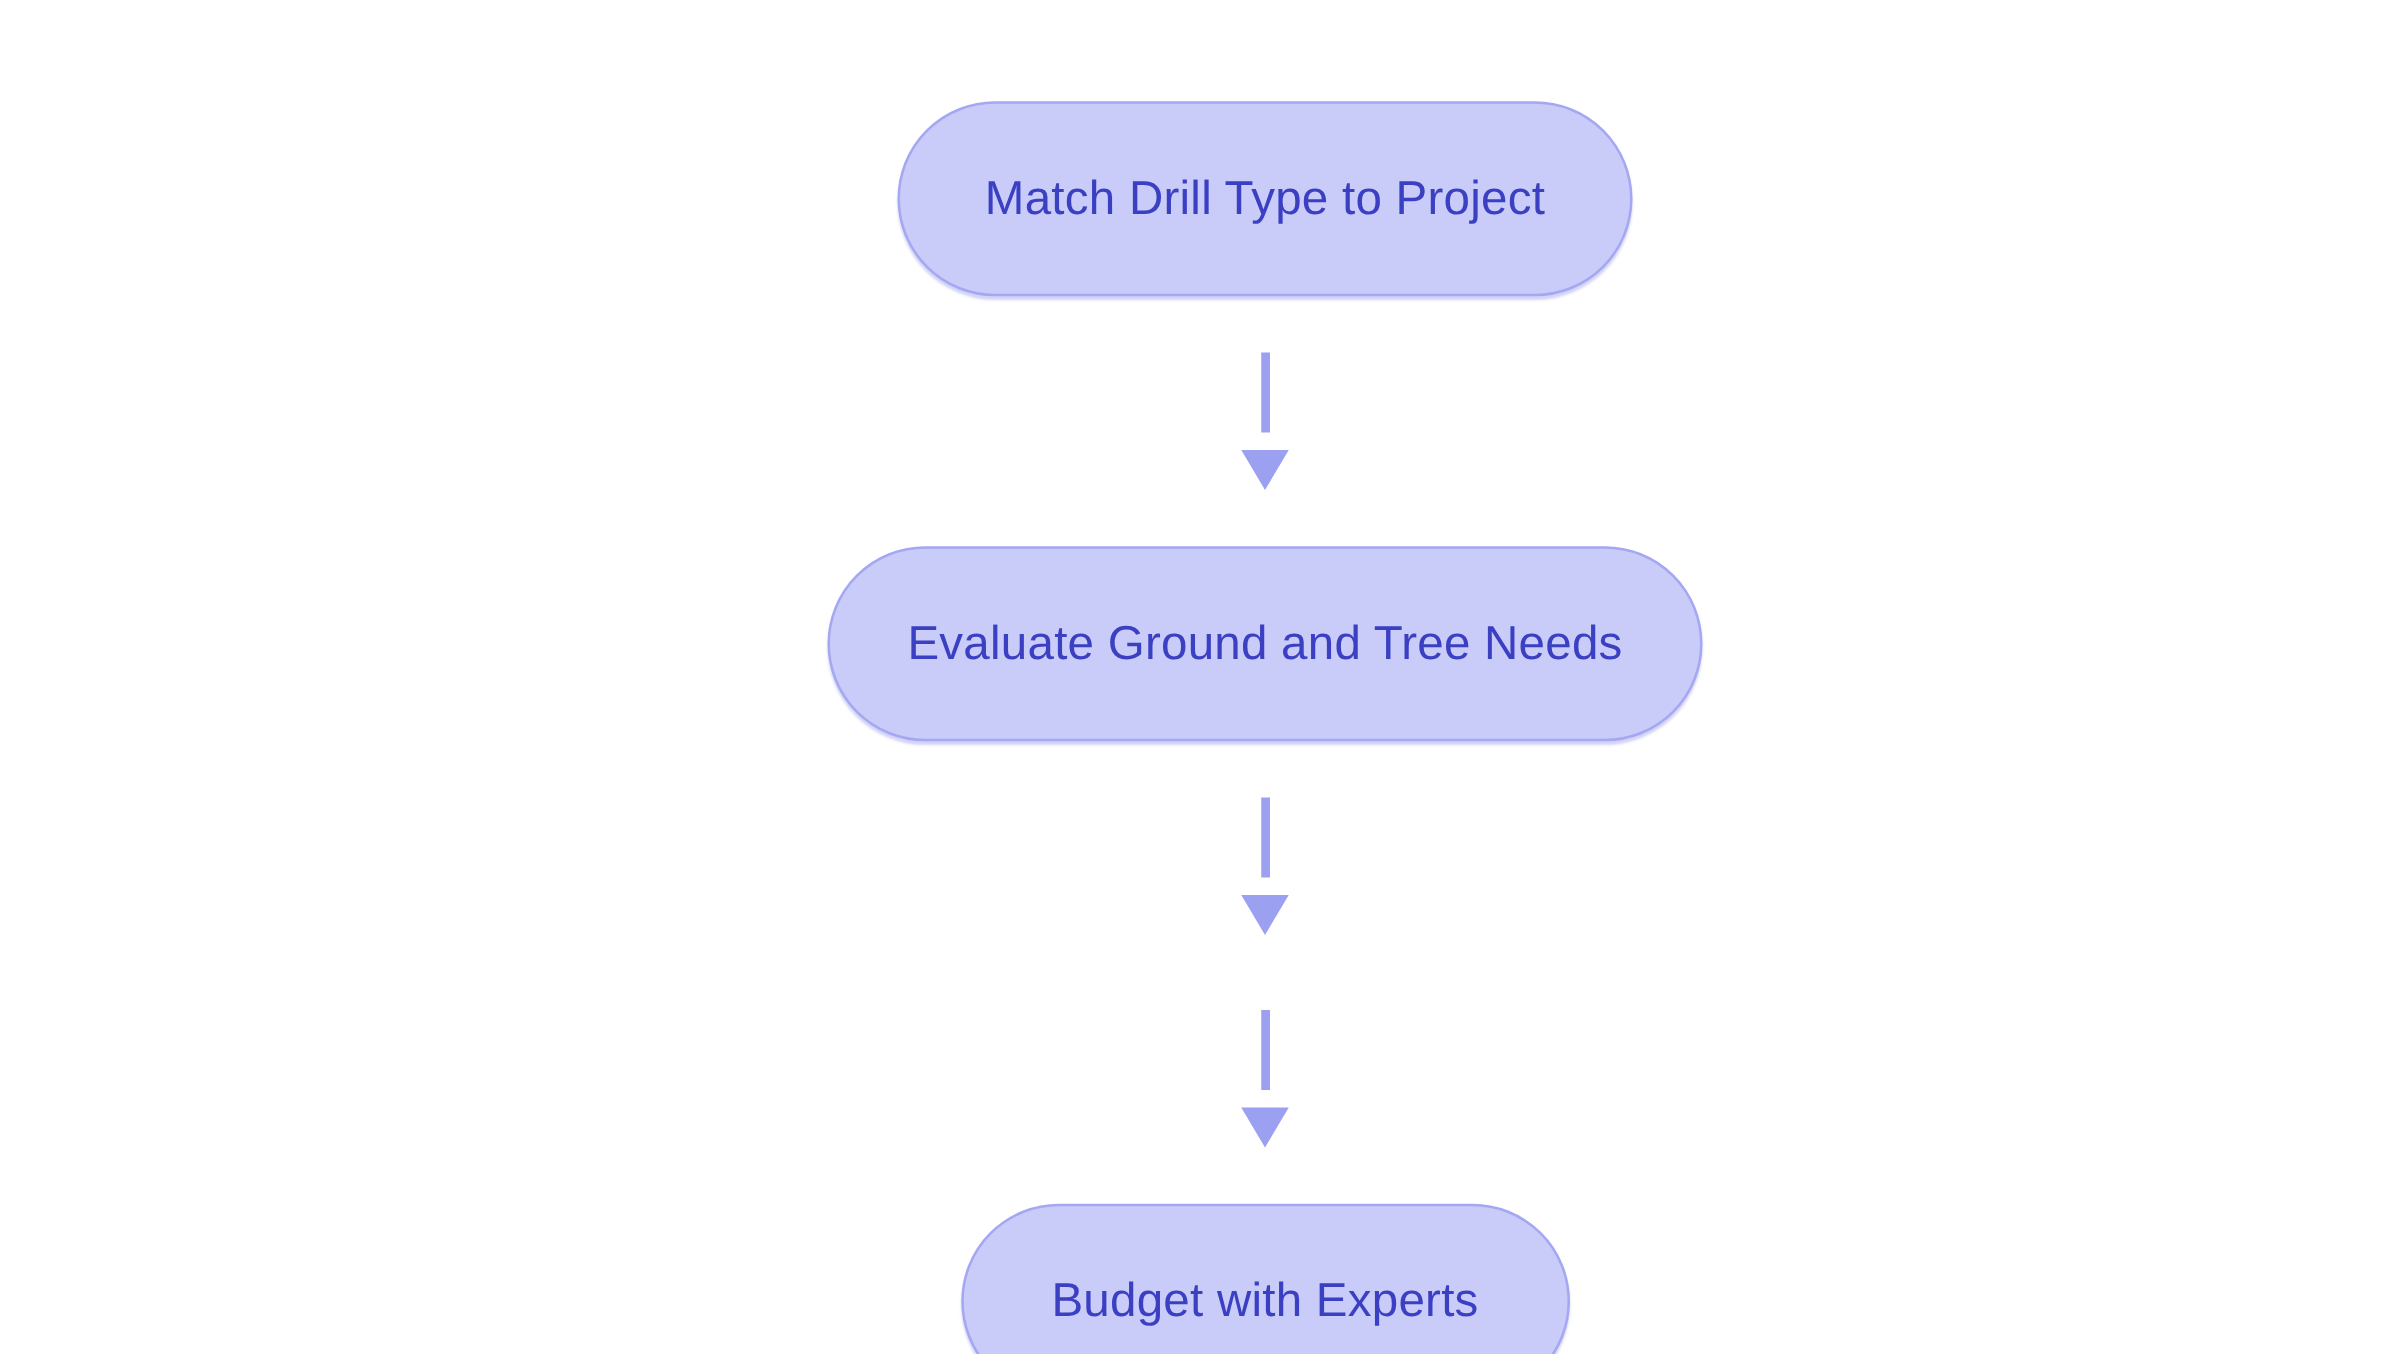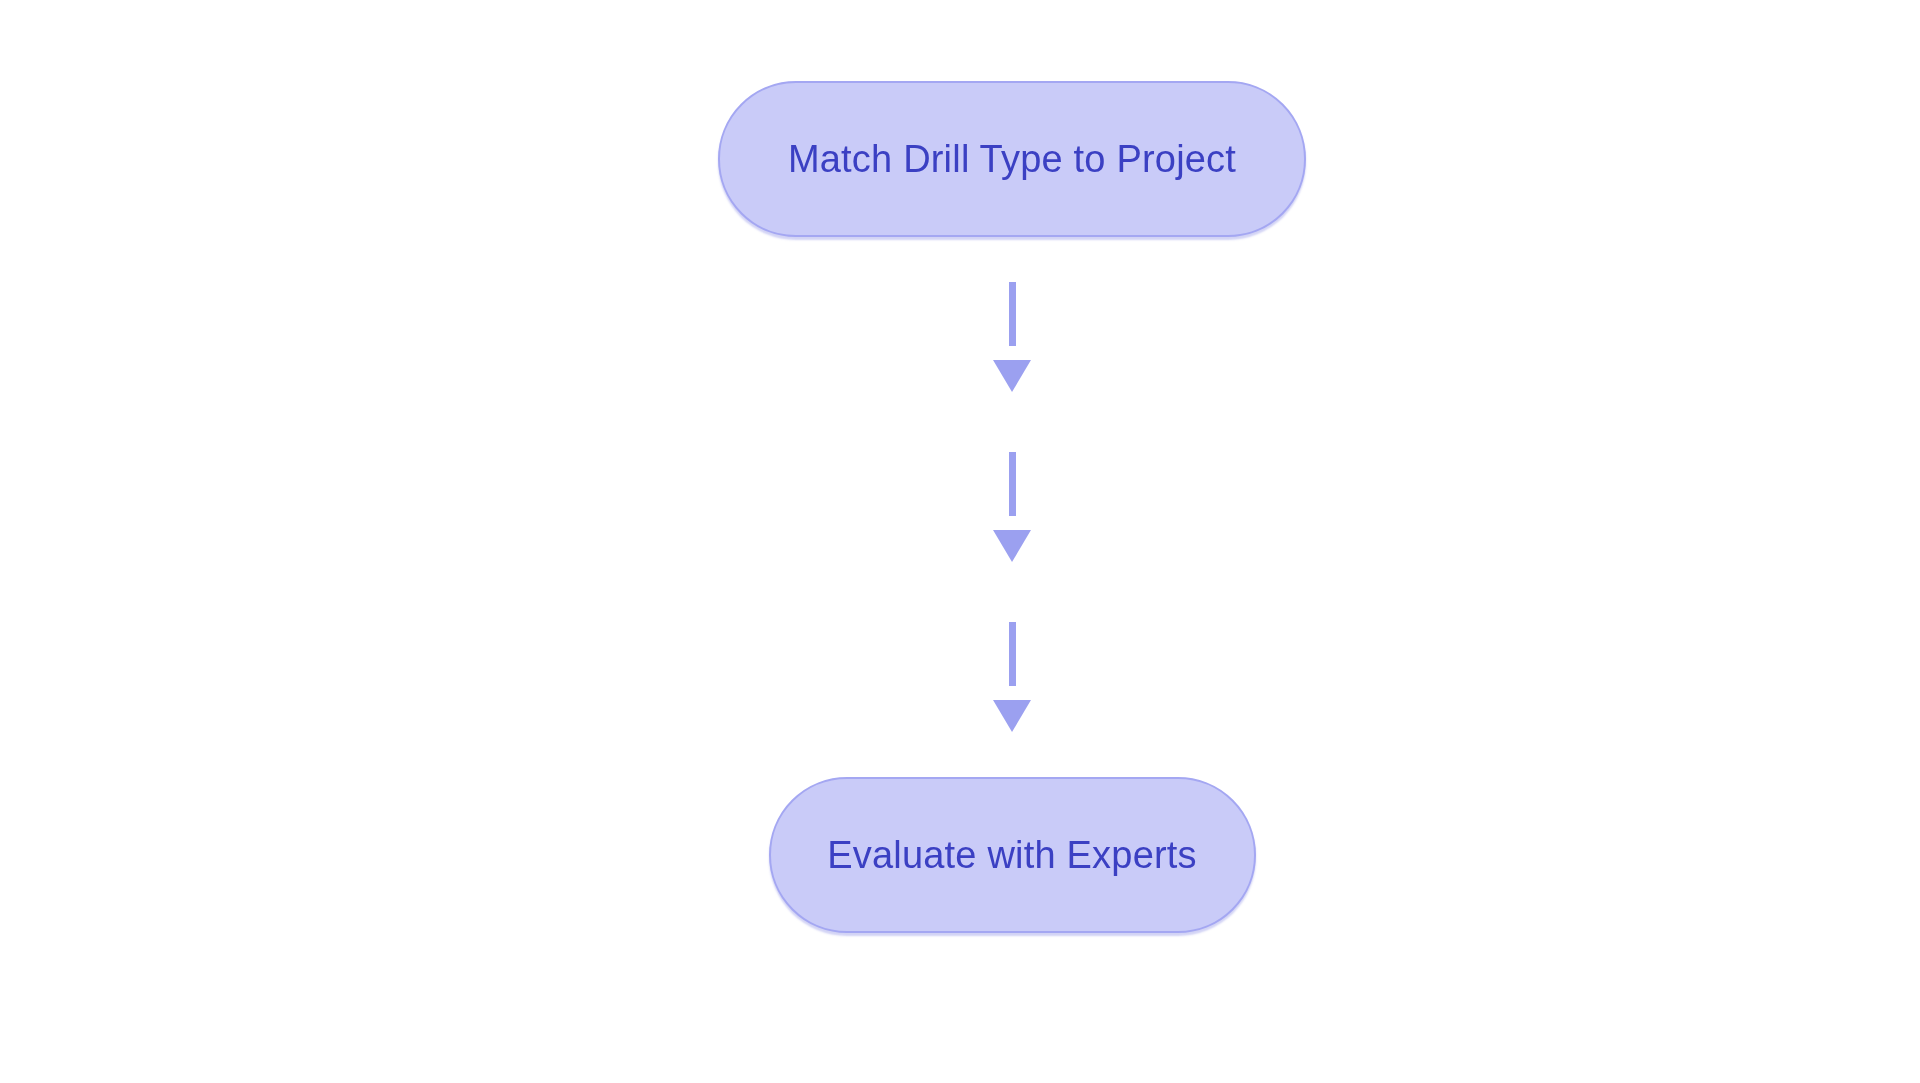--- a/index.html
+++ b/index.html
@@ -79,29 +79,32 @@
 
   <div class="node n1">
     <span class="node-label">Match Drill Type to Project</span>
   </div>
 
   <div class="connector">
     <div class="line"></div>
     <div class="head"></div>
   </div>
 
+  <div class="node n2">
+    <span class="node-label">Evaluate Ground and Tree Needs</span>
+  </div>
 
   <div class="connector">
     <div class="line"></div>
     <div class="head"></div>
   </div>
 
 
   <div class="connector">
     <div class="line"></div>
     <div class="head"></div>
   </div>
 
   <div class="node n4">
-    <span class="node-label">Evaluate with Experts</span>
+    <span class="node-label">Budget with Experts</span>
   </div>
 
 </div>
 
 </body></html>

